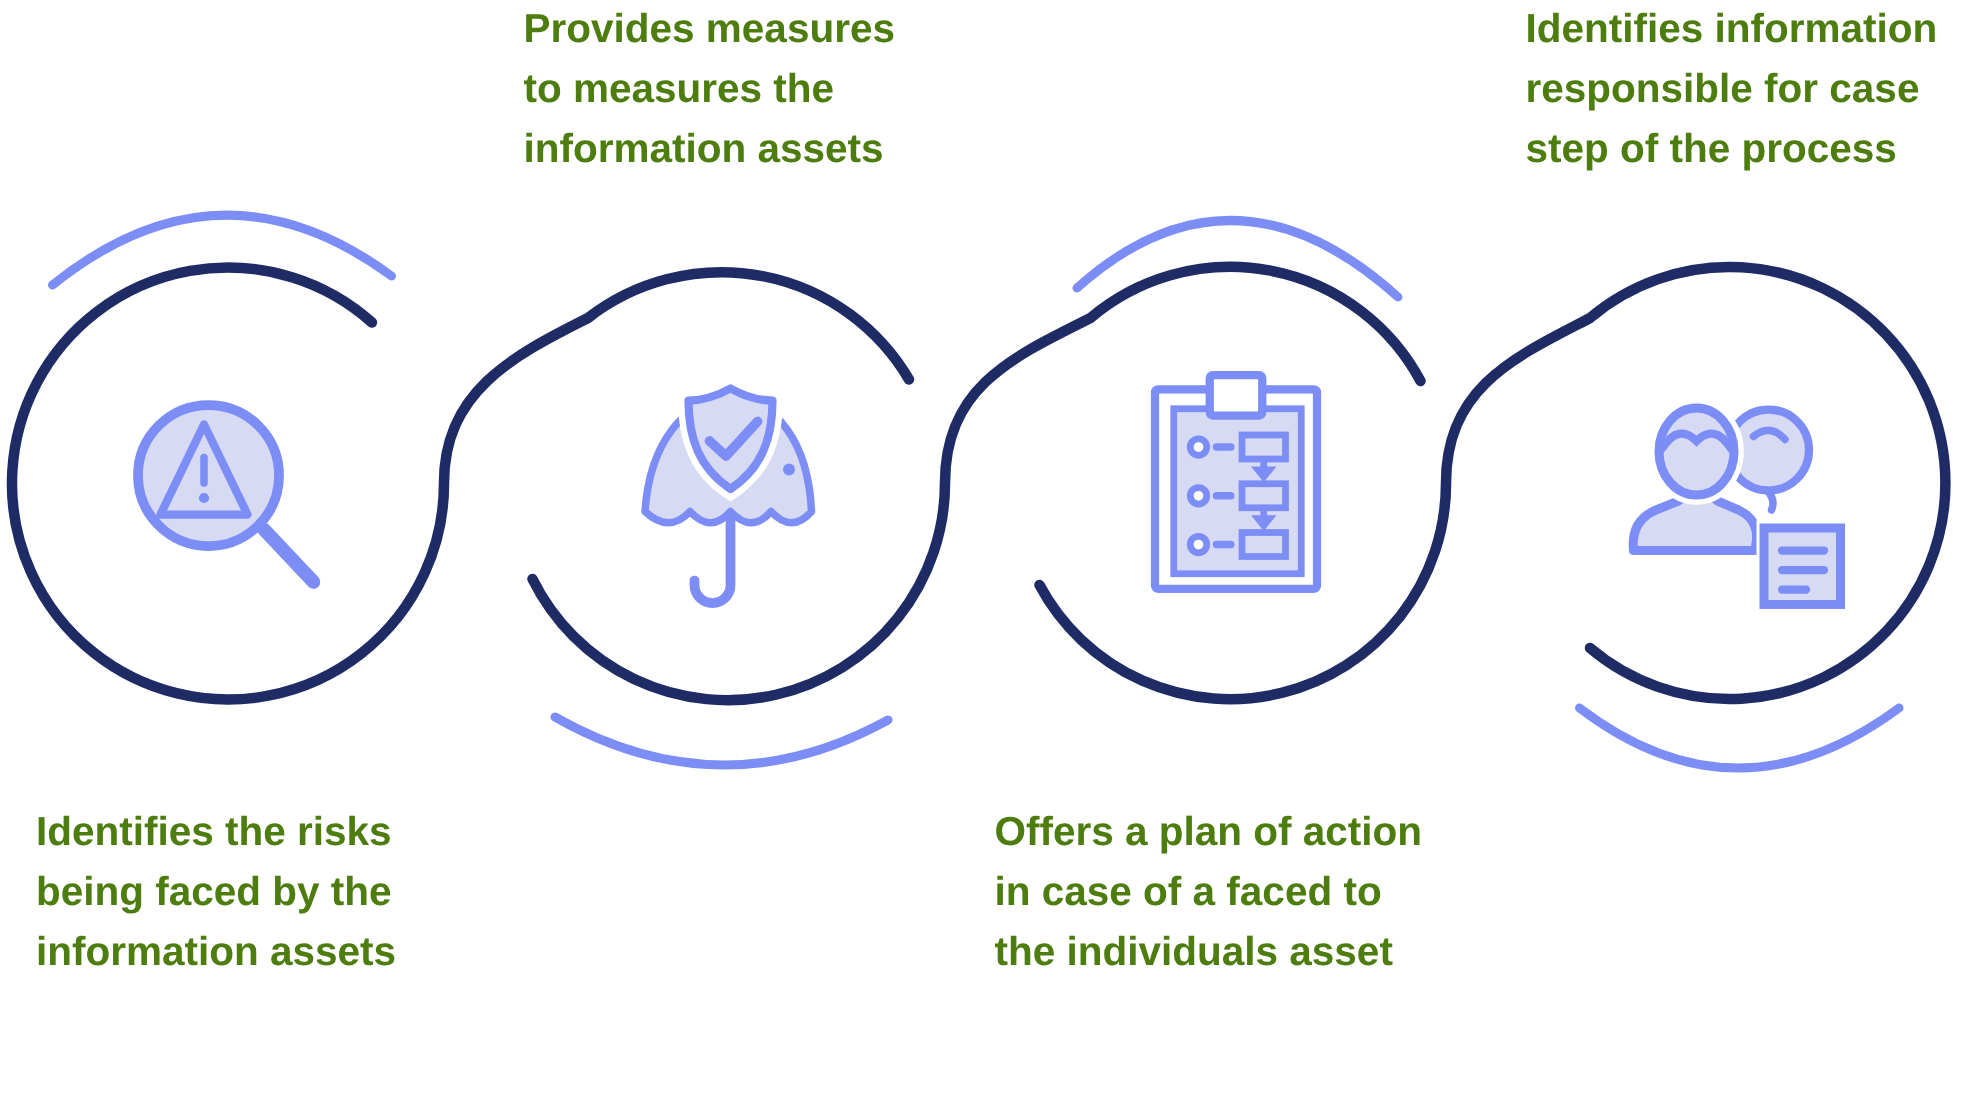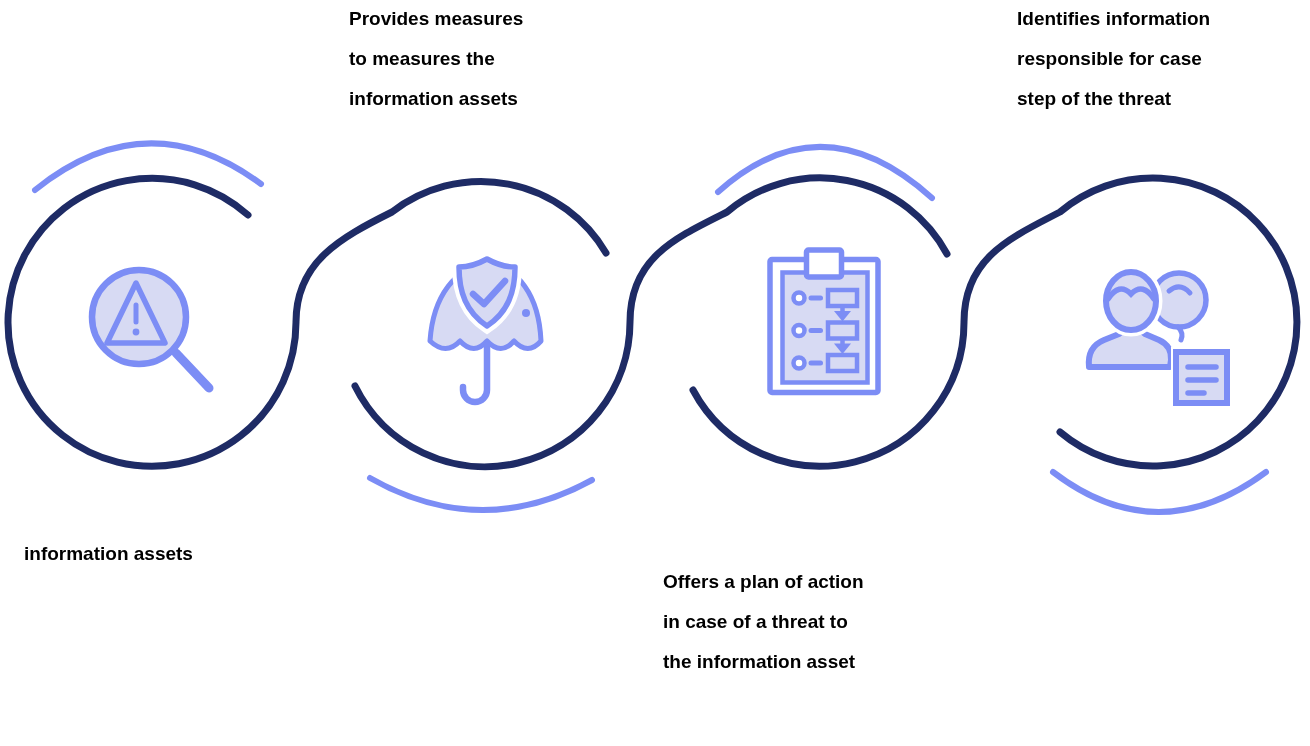--- a/index.html
+++ b/index.html
@@ -1,24 +1,24 @@
 <!DOCTYPE html>
 <html><head>
 <meta charset="utf-8">
 <style>
   html,body{margin:0;padding:0;background:#fff;}
   .canvas{position:relative;width:1310px;height:746px;background:#fff;overflow:hidden;
           font-family:"Liberation Sans",sans-serif;}
   .wave-svg{position:absolute;left:0;top:0;}
-  .step-label{position:absolute;font-weight:700;font-size:19px;line-height:40px;
-              color:#000000;white-space:nowrap;letter-spacing:0;}
+  .step-label{position:absolute;font-weight:700;font-size:27px;line-height:40px;
+              color:#4d7c0f;white-space:nowrap;letter-spacing:0;}
   .step-label span{display:block;}
   .lbl-1{left:24px;top:534px;}
   .lbl-2{left:349px;top:-1px;}
-  .lbl-3{left:663px;top:562px;}
+  .lbl-3{left:663px;top:534px;}
   .lbl-4{left:1017px;top:-1px;}
 </style>
 </head>
 <body>
 
 <div class="canvas">
 
   <svg class="wave-svg" width="1310" height="746" viewBox="0 0 1310 746">
 
     <g stroke="#7c8df5" stroke-width="6" fill="none" stroke-linecap="round">
@@ -90,34 +90,36 @@
       <rect x="1176" y="352" width="51" height="51" fill="#d7daf3" stroke="#7c8df5" stroke-width="6"></rect>
       <g stroke="#7c8df5" stroke-width="5.5" stroke-linecap="round">
         <line x1="1188" y1="367" x2="1216" y2="367"></line>
         <line x1="1188" y1="380" x2="1216" y2="380"></line>
         <line x1="1188" y1="393" x2="1204" y2="393"></line>
       </g>
     </g>
   </svg>
 
   <div class="step-label lbl-1">
+    <span>Identifies the risks</span>
+    <span>being faced by the</span>
     <span>information assets</span>
   </div>
 
   <div class="step-label lbl-2">
     <span>Provides measures</span>
     <span>to measures the</span>
     <span>information assets</span>
   </div>
 
   <div class="step-label lbl-3">
     <span>Offers a plan of action</span>
-    <span>in case of a threat to</span>
-    <span>the information asset</span>
+    <span>in case of a faced to</span>
+    <span>the individuals asset</span>
   </div>
 
   <div class="step-label lbl-4">
     <span>Identifies information</span>
     <span>responsible for case</span>
-    <span>step of the threat</span>
+    <span>step of the process</span>
   </div>
 
 </div>
 
 </body></html>

